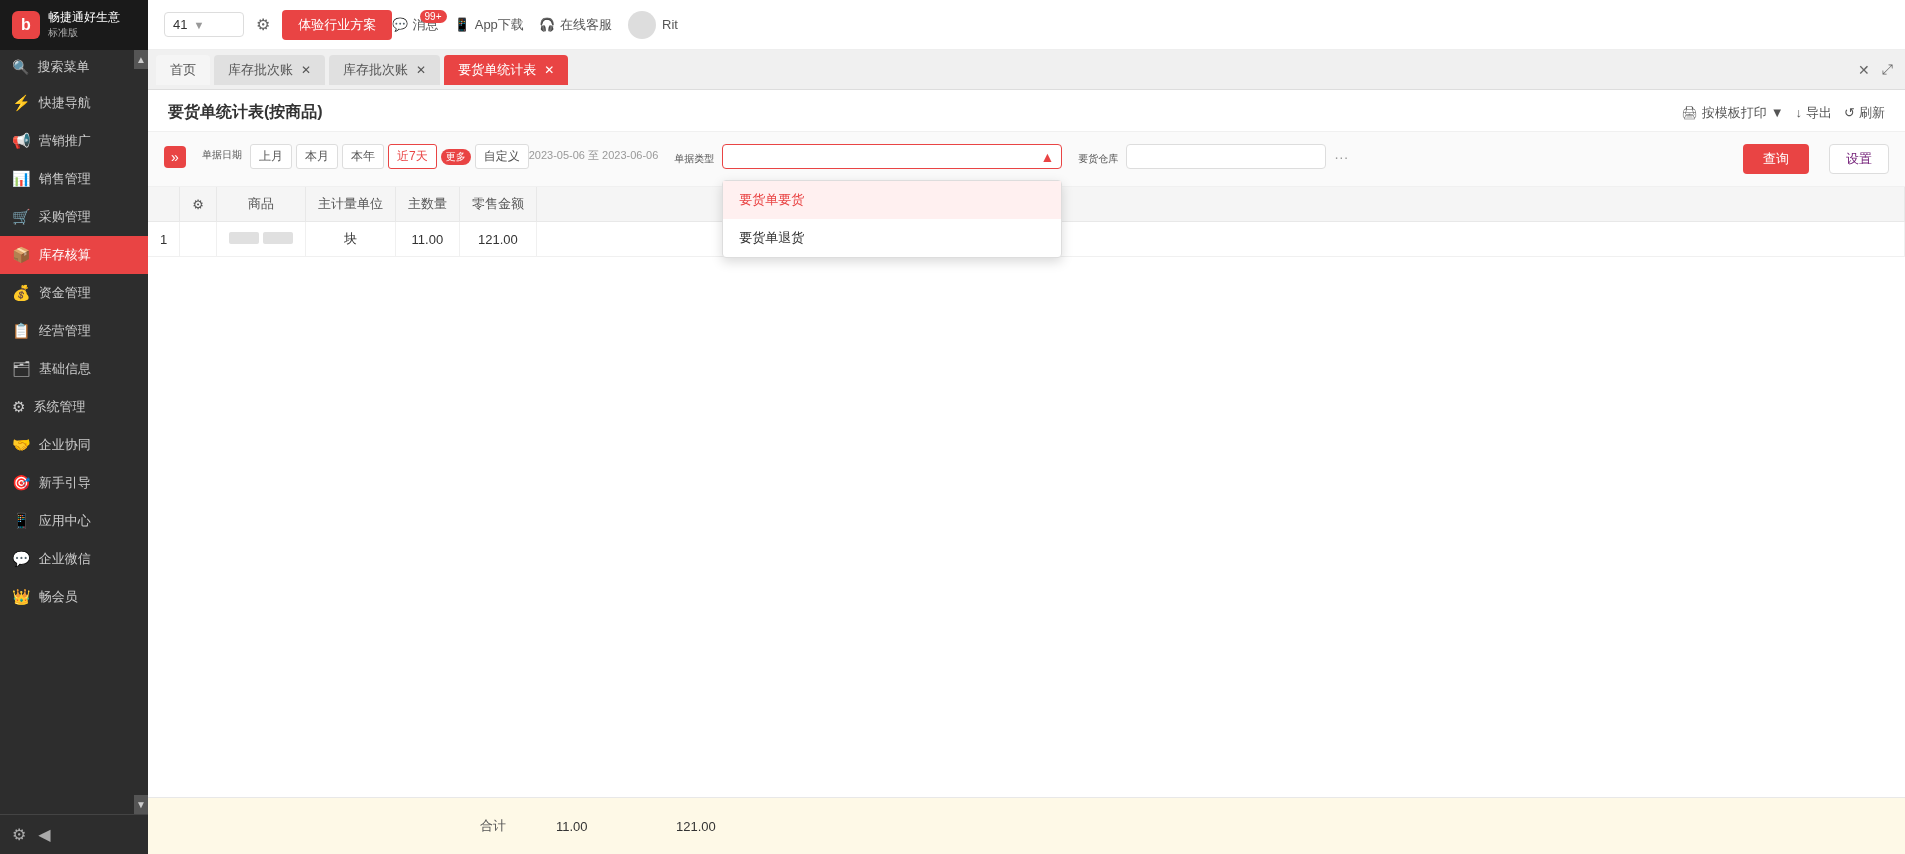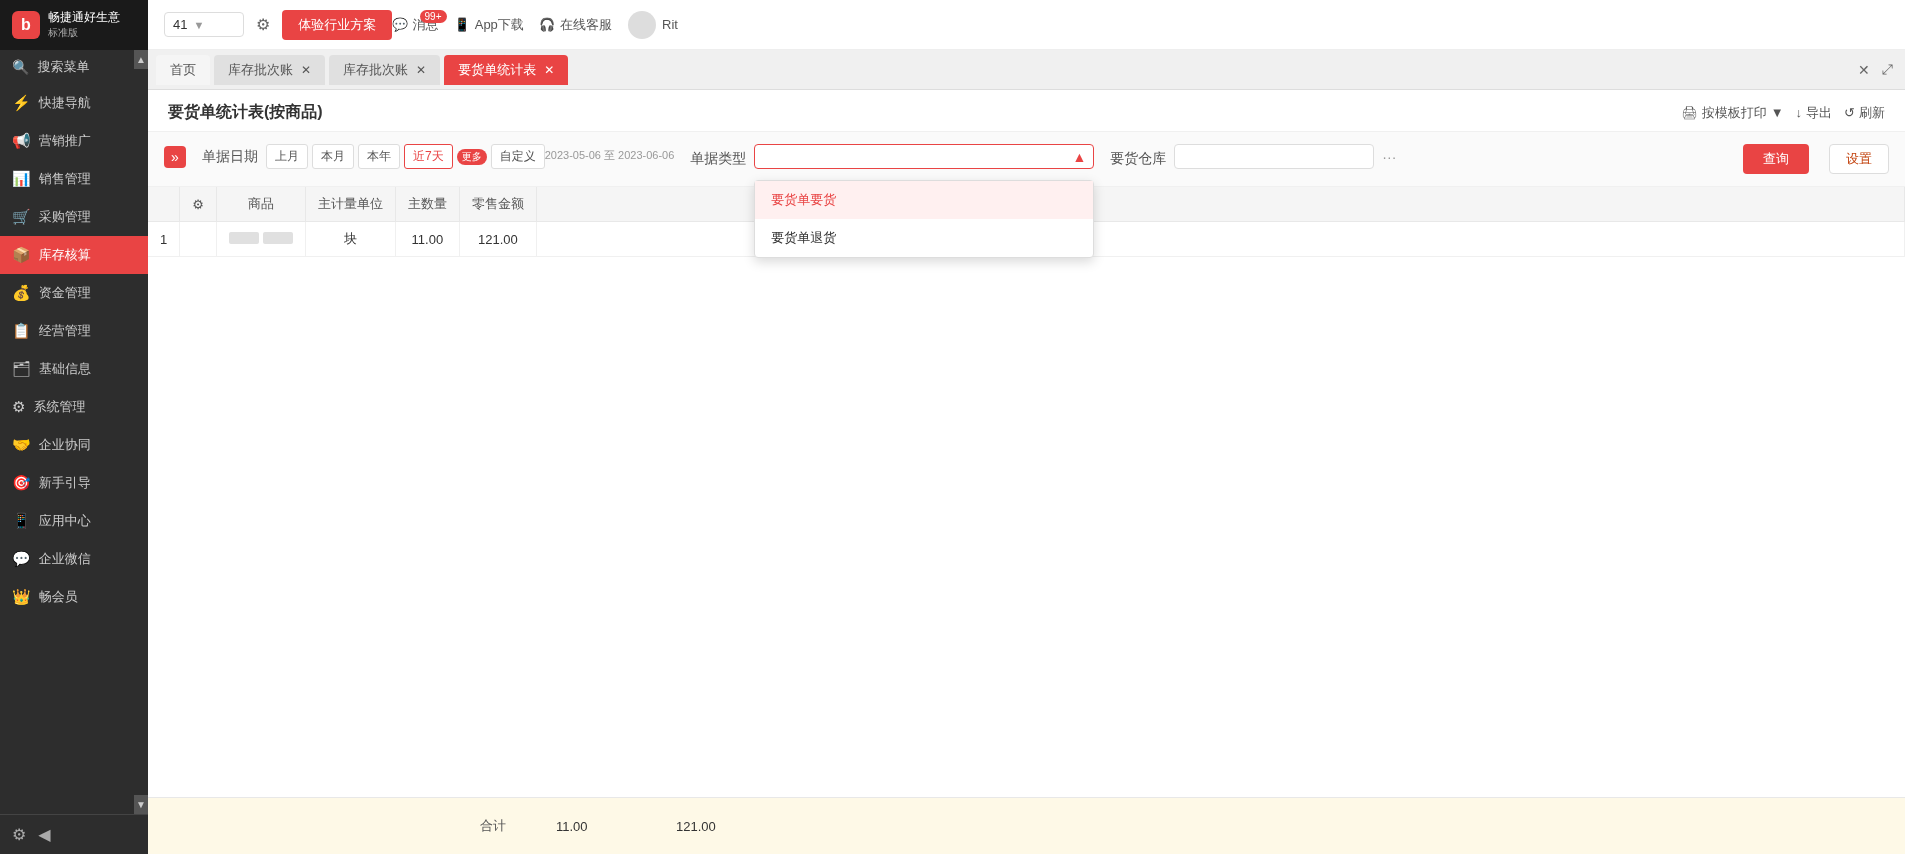--- a/index.html
+++ b/index.html
@@ -258,21 +258,21 @@
       display: flex;
       align-items: center;
       justify-content: center;
       margin-top: 2px;
     }
     .filter-group {
       display: flex;
       align-items: flex-start;
       gap: 8px;
     }
-    .filter-label { font-size: 14px; color: #555; padding-top: 4px; white-space: nowrap; }
+    .filter-label { font-size: 10px; color: #555; padding-top: 4px; white-space: nowrap; }
     .date-filter {
       display: flex;
       flex-direction: row;
     }
     .date-buttons {
       display: flex;
       gap: 4px;
       align-items: center;
       flex-wrap: wrap;
     }
@@ -348,21 +348,21 @@
       background: #e94444;
       color: white;
       border: none;
       border-radius: 4px;
       padding: 5px 20px;
       font-size: 13px;
       cursor: pointer;
     }
     .settings-btn {
       background: #fff;
-      color: #c2410c;
+      color: #701a75;
       border: 1px solid #ddd;
       border-radius: 4px;
       padding: 5px 16px;
       font-size: 13px;
       cursor: pointer;
     }
     .dropdown-menu {
       position: absolute;
       top: 36px;
       left: 0;

